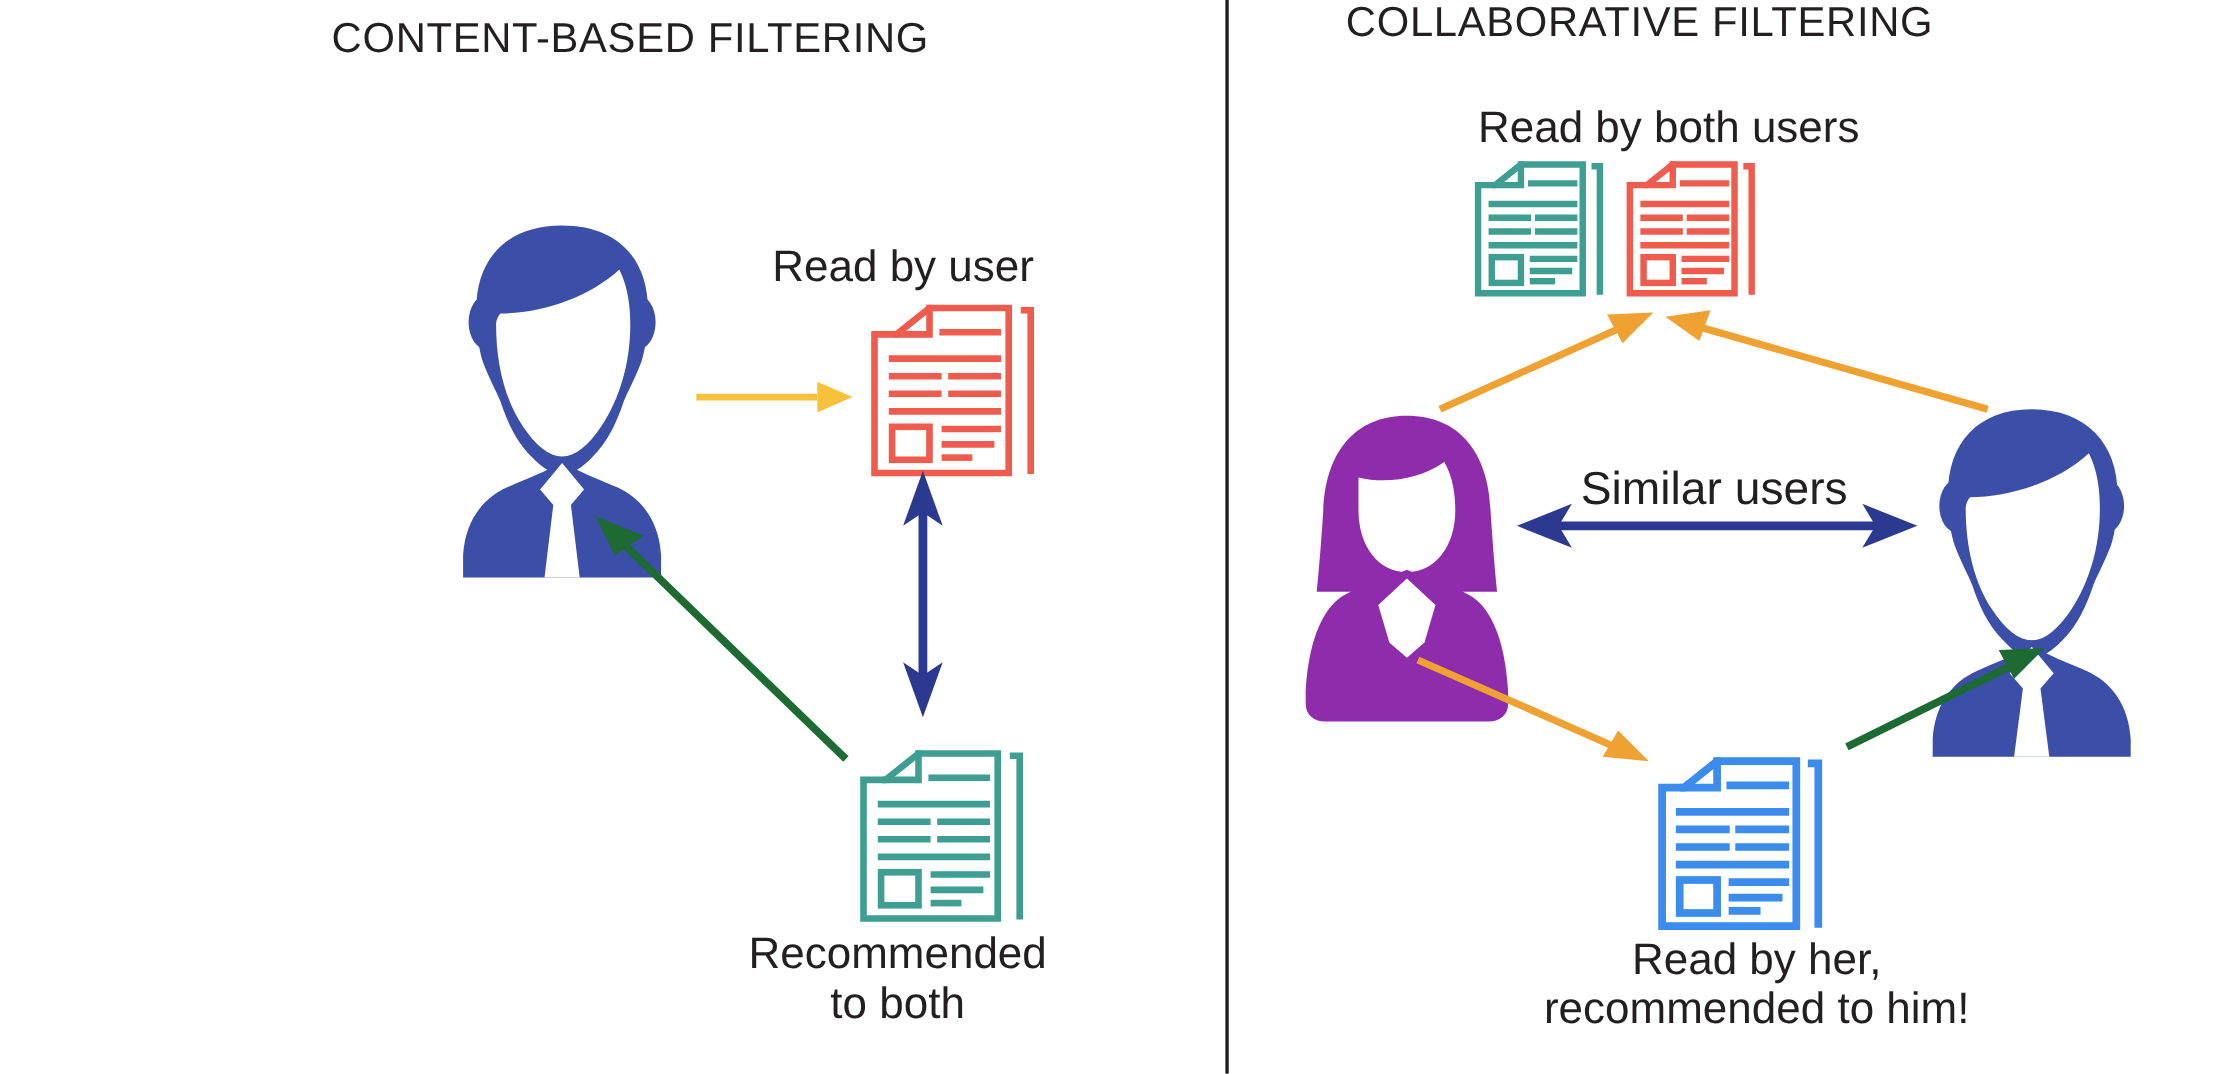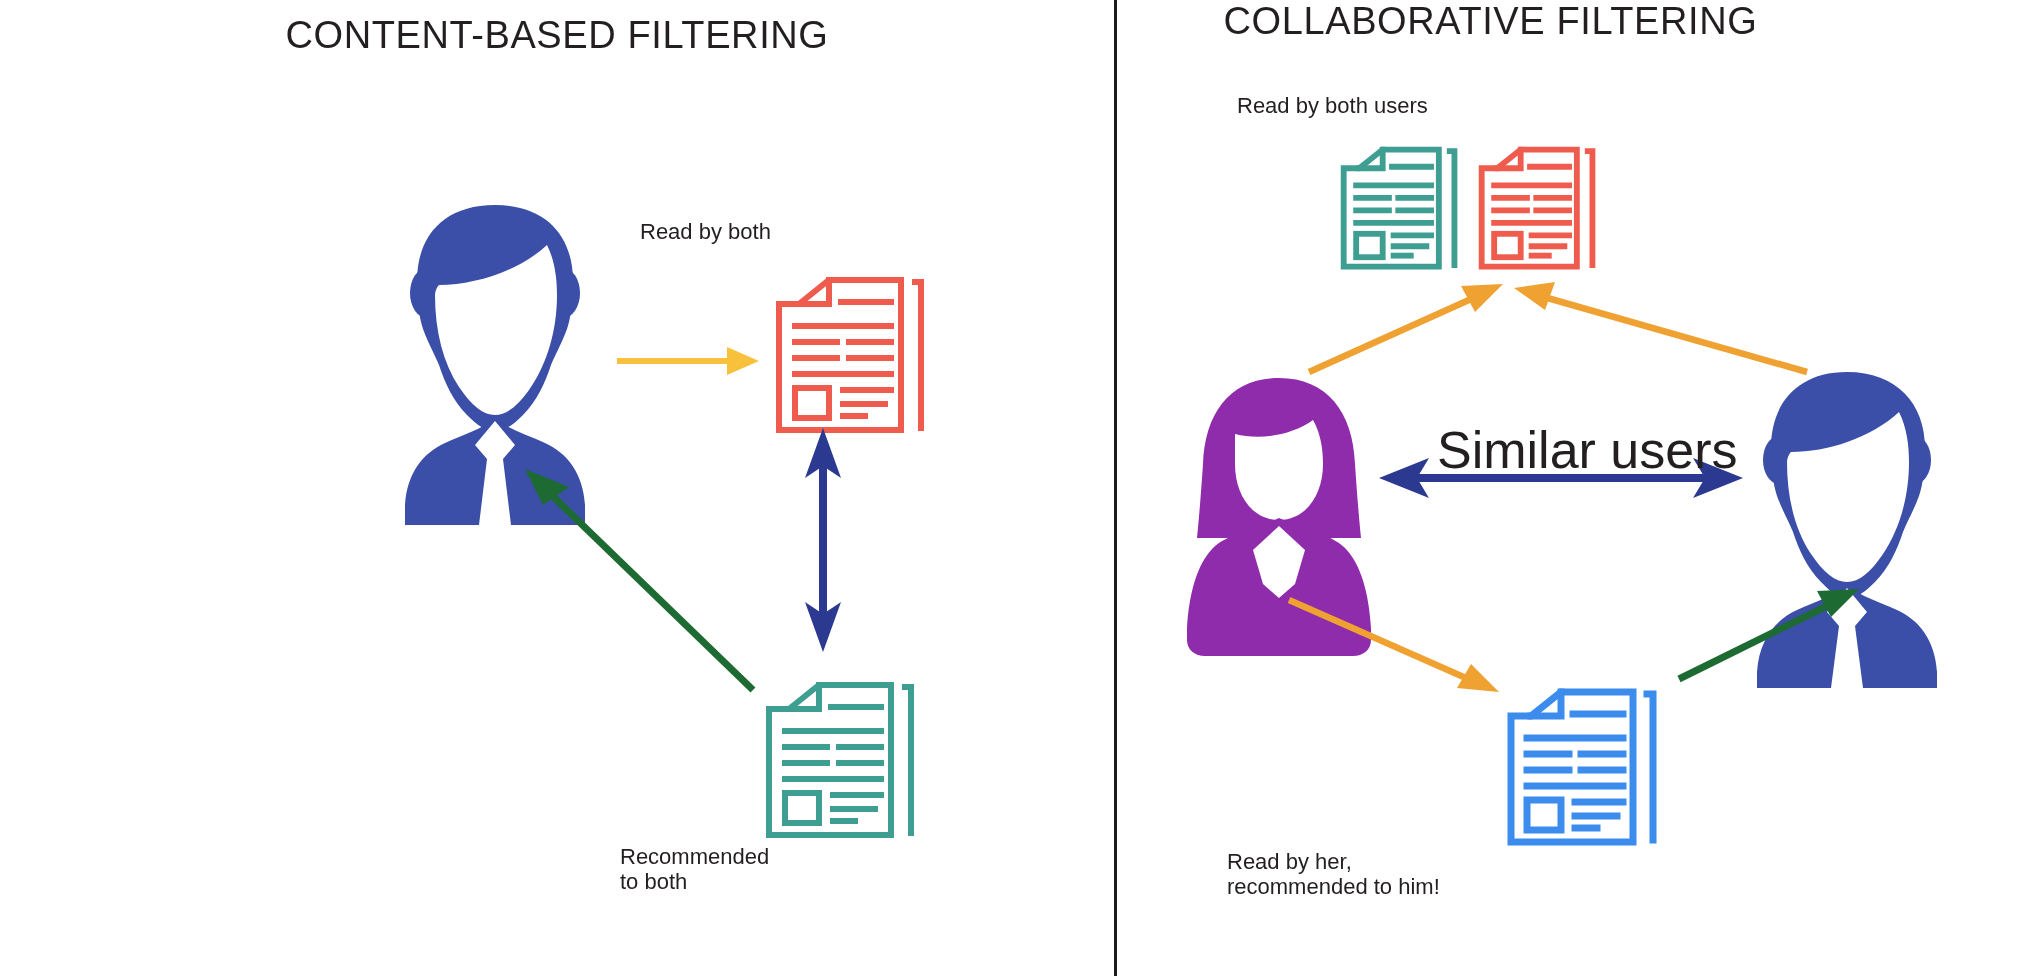--- a/index.html
+++ b/index.html
@@ -17,56 +17,56 @@
   #root { position: relative; width: 2028px; height: 976px; background:#fff; }
 
   .divider {
     position: absolute;
     left: 1114px; top: 0;
     width: 3px; height: 976px;
     background: #1b1b1b;
   }
 
   .panel { position: absolute; top: 0; height: 976px; }
-  #panel-left  { left: 0;    width: 1208px; }
+  #panel-left  { left: 16px;    width: 1208px; }
   #panel-right { left: 1117px; width: 911px; }
 
   .panel-title {
     position: absolute;
     text-align: center;
     font-size: 38px;
     letter-spacing: 0.6px;
     color: #231f20;
     white-space: nowrap;
     font-weight: 400;
   }
   #title-left  { left: 0;   top: 14px; width: 1114px; }
   #title-right { left: 0;   top: 0px;  width: 747px; }
 
   .caption {
     position: absolute;
-    text-align: left;
-    font-size: 22px;
+    text-align: center;
+    font-size: 40px;
     line-height: 1.12;
     color: #231f20;
     font-weight: 400;
     white-space: pre-line;
   }
 
   .svg-layer {
     position: absolute; left: 0; top: 0;
     width: 100%; height: 100%;
     overflow: visible;
     pointer-events: none;
   }
   .svg-layer * { pointer-events: auto; }
 
   .label-mid {
     position: absolute;
-    font-size: 52px;
+    font-size: 42px;
     color: #231f20;
     white-space: nowrap;
   }
 </style>
 </head>
 <body>
 
 <div id="root">
 
   <div class="panel" id="panel-left">
@@ -163,21 +163,21 @@
           <line x1="76" y1="80" x2="118" y2="80"></line>
           <line x1="22" y1="96" x2="118" y2="96"></line>
           <rect x="22" y="110" width="34" height="30"></rect>
           <line x1="70" y1="112" x2="118" y2="112"></line>
           <line x1="70" y1="126" x2="112" y2="126"></line>
           <line x1="70" y1="138" x2="92" y2="138"></line>
         </g>
       </g>
     </svg>
 
-    <div class="caption" id="cap-read-by-user" style="left:640px; top:220px; width:330px;">Read by both</div>
+    <div class="caption" id="cap-read-by-user" style="left:640px; top:220px; width:330px;">Read by user</div>
 
 
     <div class="caption" id="cap-recommended-to-user" style="left:620px; top:845px; width:360px;">Recommended
 to both</div>
   </div>
 
   <div class="divider"></div>
 
   <div class="panel" id="panel-right">
 

